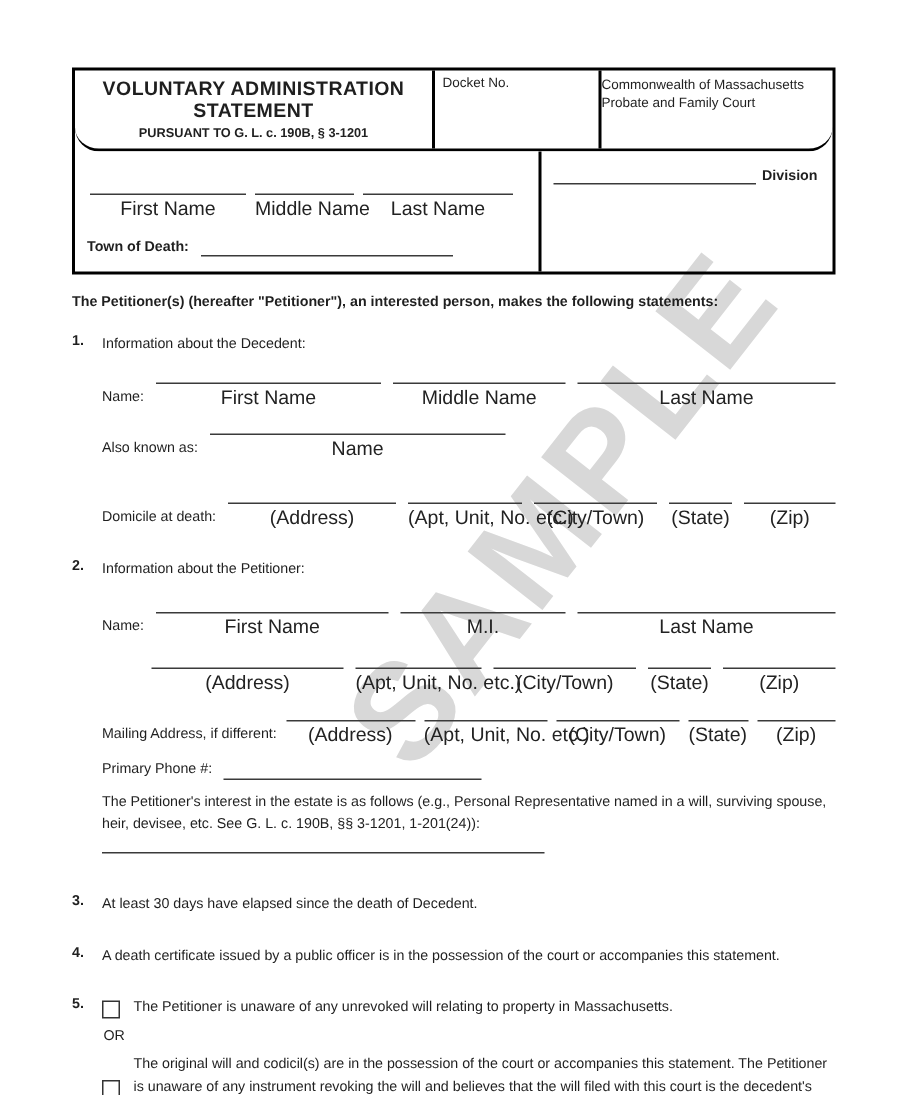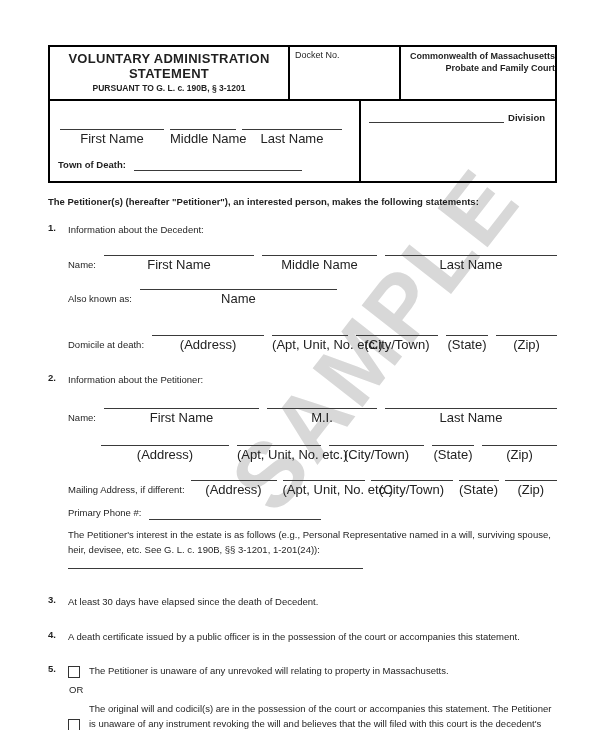--- a/index.html
+++ b/index.html
@@ -15,26 +15,26 @@
     position:absolute; left:375px; top:340px;
     transform:translate(-50%,-50%) rotate(-52deg);
     font-size:92px; font-weight:bold; letter-spacing:3px;
     color:#d8d8d8; z-index:0; white-space:nowrap;
     user-select:none;
   }
   .content { position:relative; z-index:1; padding:45px 43px 0 48px; }
 
   
   .hdr { border:2px solid #000; }
-  .hdr-r1 { display:flex; border-bottom:2px solid #000; }
+  .hdr-r1 { display:flex; border-bottom:2px solid #000;border-radius:16px; }
   .c-title { width:226px; border-right:2px solid #000; text-align:center; padding:4px 6px 6px 6px; }
   .title { font-weight:bold; font-size:13px; line-height:15px; letter-spacing:.3px; }
   .subtitle { font-weight:bold; font-size:8.5px; margin-top:2px; }
   .c-docket { width:99px; border-right:2px solid #000; font-size:9px; padding:3px 5px; }
-  .c-court { flex:1; text-align:right; font-weight:bold; font-size:9px; line-height:12px; padding-top:3px; }
+  .c-court { flex:1; text-align:left; font-weight:normal; font-size:9px; line-height:12px; padding-top:3px; }
   .hdr-r2 { display:flex; height:80px; }
   .c-estate { width:293px; border-right:2px solid #000; padding:6px 8px 0 8px; }
   .c-division { flex:1; padding:10px 10px 0 8px; }
   .div-row { display:flex; align-items:flex-end; }
   .div-row .blank { flex:1; margin-right:4px; }
   .bold { font-weight:bold; }
   .lab { font-size:9.5px; }
   .ename-row { display:flex; gap:6px; margin-top:11px; margin-left:2px; }
   .dod-row { display:flex; margin-top:13px; }
   .dod-row .blank { width:168px; margin-left:8px; }

